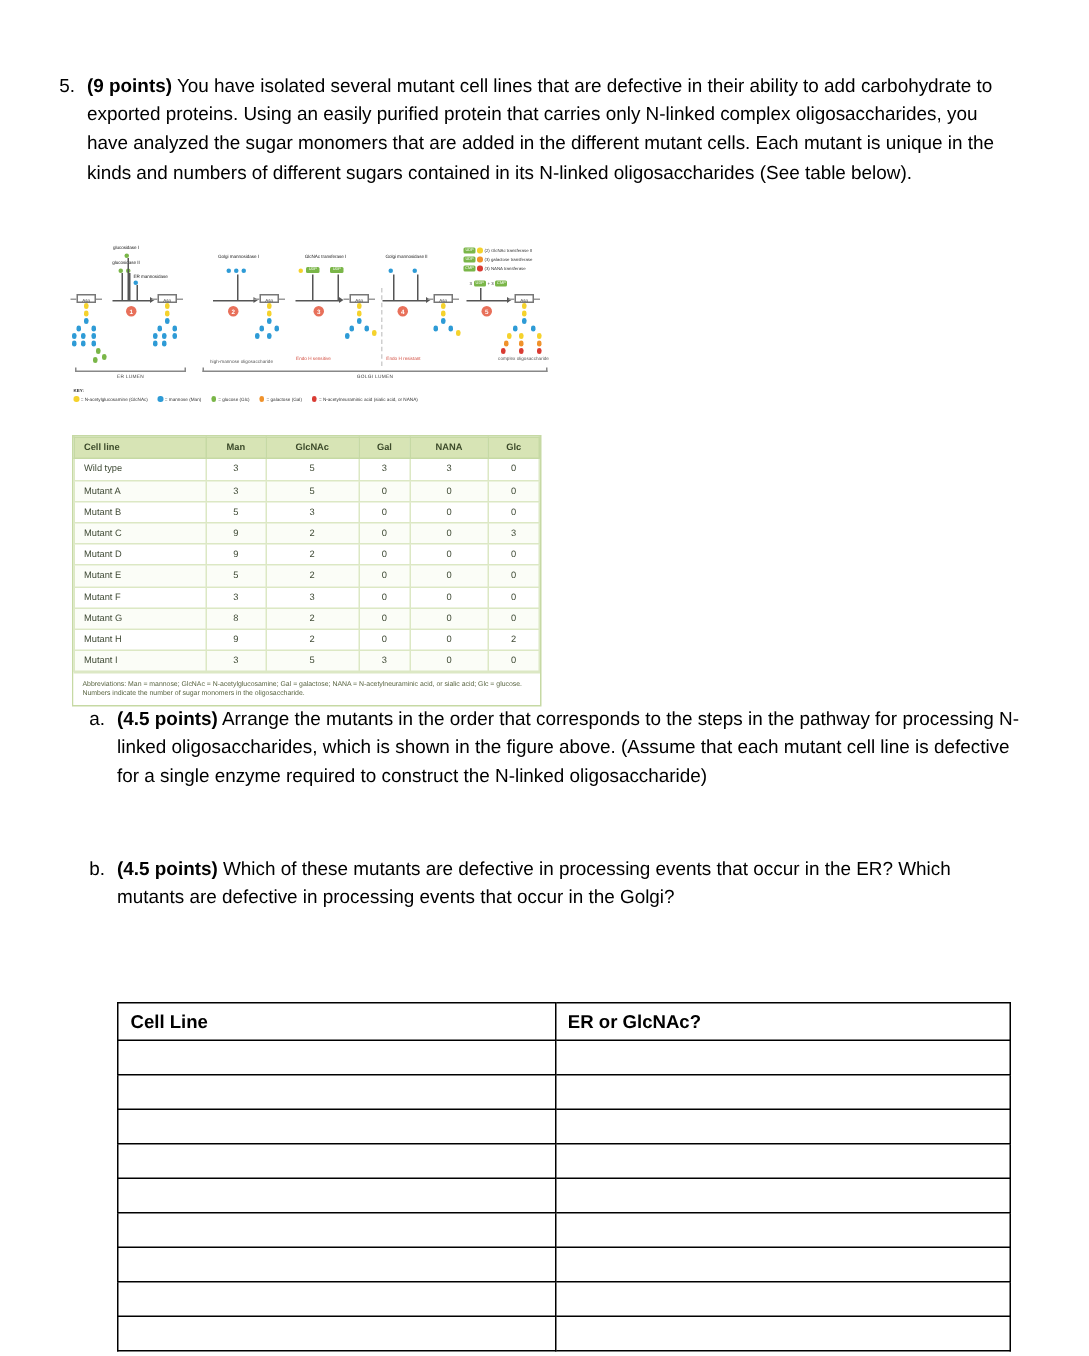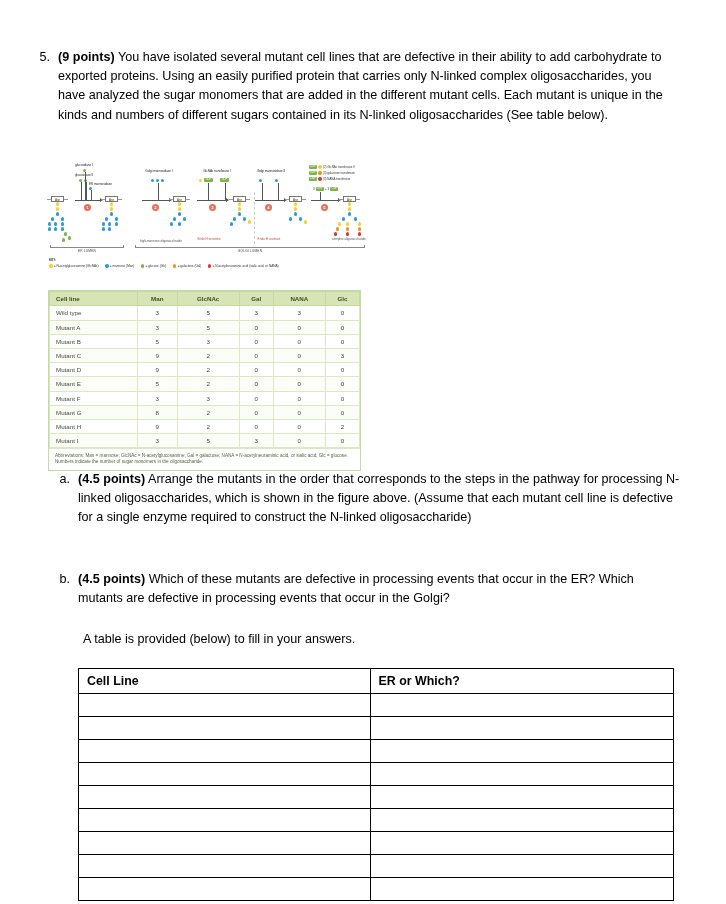--- a/index.html
+++ b/index.html
@@ -407,32 +407,31 @@
 
   <div class="qblock" id="part-a">
     <div class="q-num">a.</div>
     <div class="q-body"><b>(4.5 points)</b><span> Arrange the mutants in the order that corresponds to the steps in the pathway for processing N-linked oligosaccharides, which is shown in the figure above. (Assume that each mutant cell line is defective for a single enzyme required to construct the N-linked oligosaccharide)</span></div>
   </div>
 
   <div class="qblock" id="part-b">
     <div class="q-num">b.</div>
     <div class="q-body"><b>(4.5 points)</b><span> Which of these mutants are defective in processing events that occur in the ER?  Which mutants are defective in processing events that occur in the Golgi?</span></div>
   </div>
-  <div id="part-b-note">A table is provided (below) to fill in your answers.</div>
 
   <div class="answer-table-wrap">
     <table class="answer-table">
       <colgroup>
           <col class="c1">
           <col class="c2">
         </colgroup>
       <thead>
         <tr>
           <th>Cell Line</th>
-          <th>ER or Which?</th>
+          <th>ER or GlcNAc?</th>
         </tr>
       </thead>
       <tbody>
         <tr>
           <td></td>
           <td></td>
         </tr>
         <tr>
           <td></td>
           <td></td>

